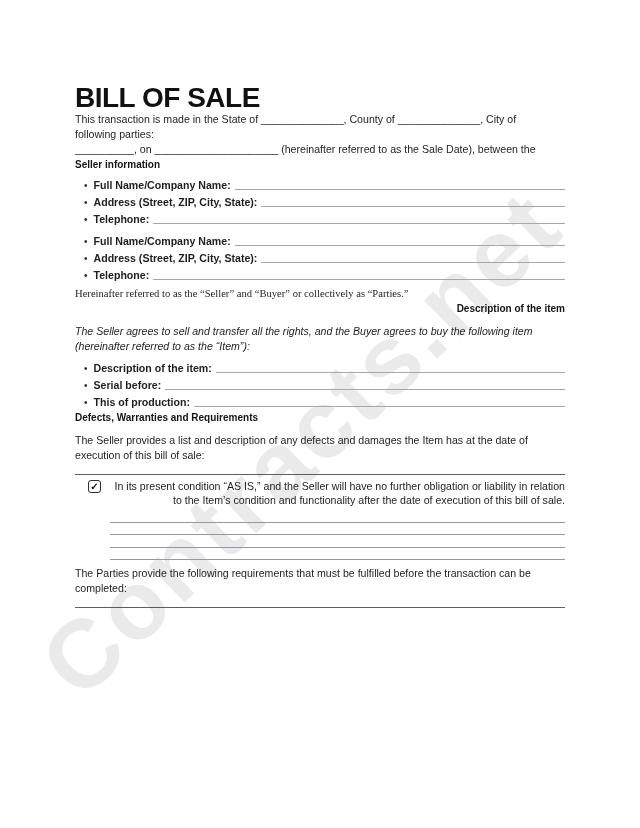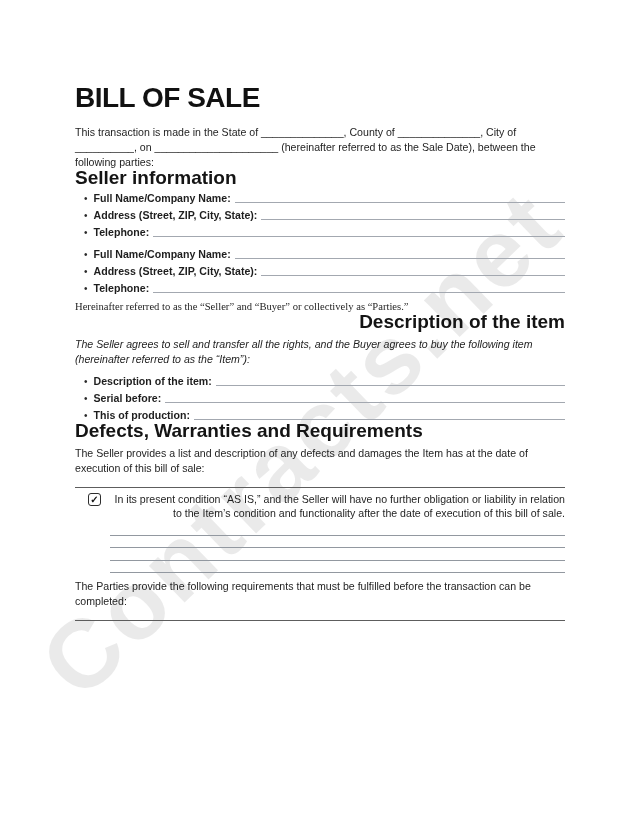--- a/index.html
+++ b/index.html
@@ -37,24 +37,24 @@
     line-height:28px;
     letter-spacing:-0.5px;
     font-weight:700;
     color:#111;
   }
   .para {
     font-size:10.6px;
     line-height:15px;
     margin:0;
   }
-  .intro { margin-top:13px; }
+  .intro { }
   .intro-line { white-space:nowrap; height:15px; }
   h2.sec {
-    font-size:19px;
+    font-size:10px;
     line-height:15px;
     font-weight:700;
     margin:0;
     color:#141414;
   }
   .mt-seller  { margin-top:9px; }
   .mt-buyer   { margin-top:9px; }
   .mt-item    { margin-top:12px;text-align:right; }
   .mt-defects { margin-top:9px; }
   .fields { margin-top:4px; }
@@ -130,22 +130,22 @@
 <div class="page">
 
   <div class="watermark">Contracts.net</div>
 
   <div class="content">
 
     <h1 class="doc-title">BILL OF SALE</h1>
 
     <div class="para intro">
       <div class="intro-line">This transaction is made in the State of ______________, County of ______________, City of</div>
+      <div class="intro-line">following parties:</div>
       <div class="intro-line">__________, on _____________________ (hereinafter referred to as the Sale Date), between the</div>
-      <div class="intro-line">following parties:</div>
     </div>
 
     <h2 class="sec mt-seller">Seller information</h2>
     <div class="fields">
       <div class="field-row">
         <span class="dot">•</span>
         <span class="flabel">Full Name/Company Name:</span>
         <span class="fill"></span>
       </div>
       <div class="field-row">

